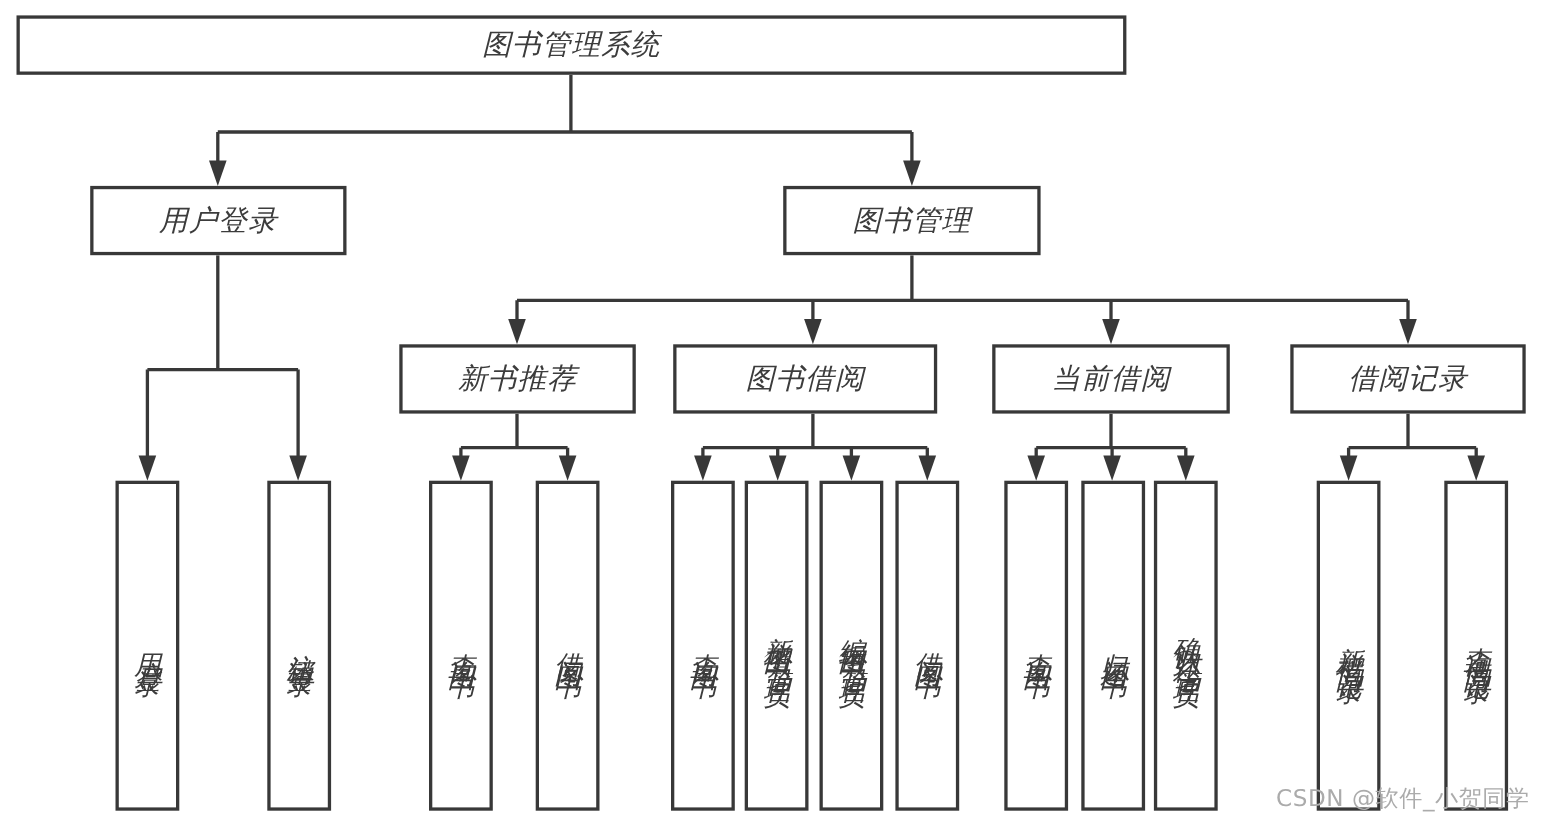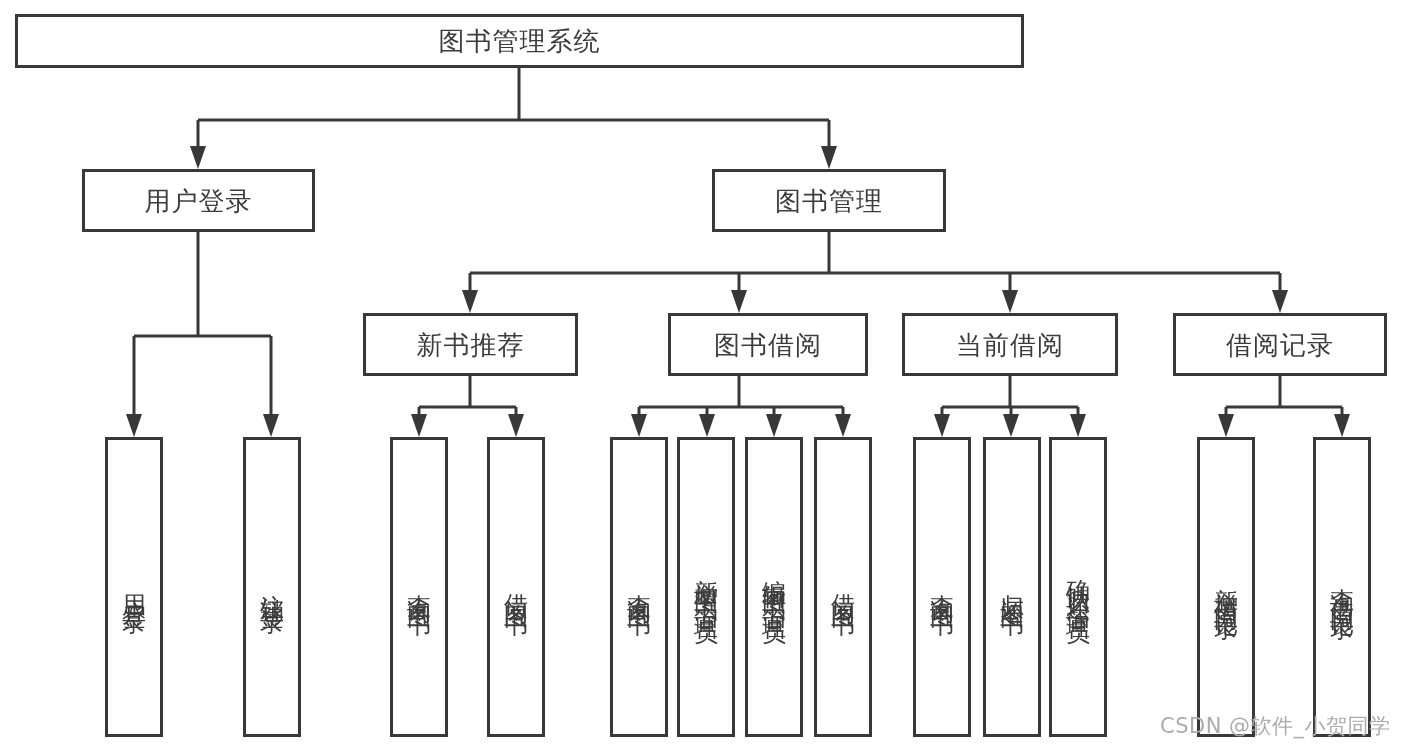--- a/index.html
+++ b/index.html
@@ -8,34 +8,34 @@
     position:relative; width:1405px; height:747px; background:#fff;
     font-family:"DejaVu Sans", sans-serif; overflow:hidden;
   }
   svg.connectors { position:absolute; left:0; top:0; width:1405px; height:747px; }
   svg.connectors path { stroke:var(--line); stroke-width:3; fill:none; }
   svg.connectors polygon { fill:var(--line); stroke:none; }
   .node {
     position:absolute; box-sizing:border-box; border:3px solid var(--line);
     background:#fff; color:var(--text);
     display:flex; align-items:center; justify-content:center;
-    text-align:center; line-height:1;
+    text-align:center; line-height:1;font-style:italic;
   }
   .h { font-size:26px; letter-spacing:1px; }
   .leaf {
     top:437px; width:58px; height:300px;
     writing-mode:vertical-rl; text-orientation:mixed;
     font-size:24px; letter-spacing:6px;
   }
   
   .root{left:15px; top:14px; width:1009px; height:54px;}
   .l2a {left:82px;  top:169px; width:233px; height:63px;}
   .l2b {left:712px; top:169px; width:234px; height:63px;}
   .l3a {left:363px; top:313px; width:215px; height:63px;}
-  .l3b {left:668px; top:313px; width:200px; height:63px;}
+  .l3b {left:612px; top:313px; width:240px; height:63px;}
   .l3c {left:902px; top:313px; width:216px; height:63px;}
   .l3d {left:1173px;top:313px; width:214px; height:63px;}
   .lf1 {left:105px;}  .lf2 {left:243px;}  .lf3 {left:390px;}  .lf4 {left:487px;}
   .lf5 {left:610px;}  .lf6 {left:677px;}  .lf7 {left:745px;}  .lf8 {left:814px;}
   .lf9 {left:913px;}  .lf10{left:983px;}  .lf11{left:1049px;} .lf12{left:1197px;}
   .lf13{left:1313px;}
   .watermark {
     position:absolute; left:1160px; top:712px; width:240px;
     font-size:21px; color:var(--watermark); letter-spacing:0.5px;
     white-space:nowrap; z-index:5;

